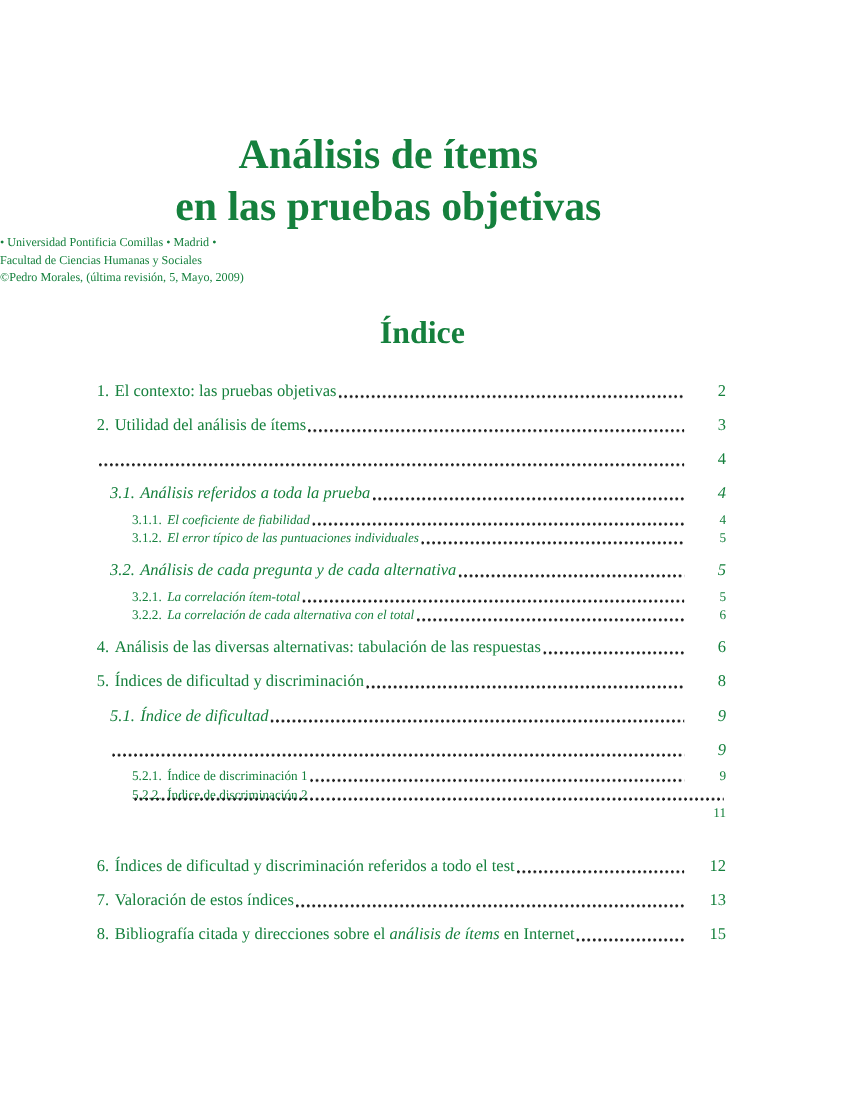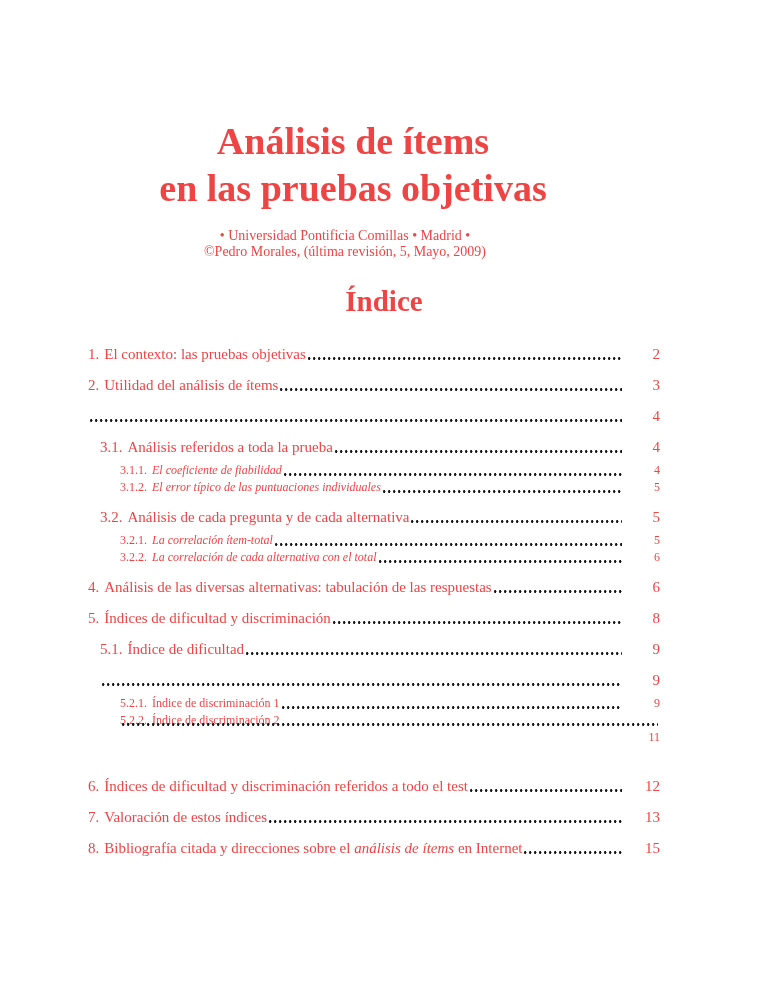--- a/index.html
+++ b/index.html
@@ -1,55 +1,55 @@
 <!DOCTYPE html>
 <html><head>
 <meta charset="utf-8">
 <style>
   html, body { margin: 0; padding: 0; background: #ffffff; }
   .page {
     width: 768px;
     height: 994px;
     background: #ffffff;
-    color: #ef4444;
+    color: #15803d;
     font-family: "Liberation Serif", "DejaVu Serif", serif;
     overflow: hidden;
     position: relative;
   }
   .title-wrap {
     padding-top: 118px;
     width: 706px;            
     text-align: center;
     font-weight: bold;
     font-size: 38px;
     line-height: 47px;
   }
   .credits {
     width: 690px;            
-    text-align: center;
-    font-size: 14px;
+    text-align: left;
+    font-size: 11px;
     line-height: 15.5px;
-    margin-top: 16px;
+    margin-top: 2px;
   }
   .index-heading {
     width: 768px;
     margin-top: 26px;
     font-size: 29px;
     font-weight: bold;
     text-align: center;
   }
   .toc {
     margin-left: 88px;
     width: 572px;
     margin-top: 28px;
     font-size: 15px;
     line-height: 17px;
   }
   .toc-row { display: flex; align-items: stretch; }
-  .toc-row.lvl2 { padding-left: 12px; }
+  .toc-row.lvl2 { padding-left: 12px; font-style: italic; }
   .toc-row.lvl3 { padding-left: 32px; font-size: 12px; }
   .toc-text { white-space: nowrap; flex: 0 1 auto; }
   .toc-num { padding-right: 5px; }
   .it { font-style: italic; }
   .toc-dots { flex: 1 1 auto; min-width: 8px; position: relative; margin: 0 2px; }
   .toc-dots::after {
     content: "";
     position: absolute;
     left: 0; right: 0; bottom: 3px; height: 3px;
     background-image: radial-gradient(circle at 1.2px 1.5px, #1a1a1a 1.1px, transparent 1.5px);
@@ -63,20 +63,21 @@
 
 <div class="page">
 
   <div class="title-wrap">
     <div>Análisis de ítems</div>
     <div>en las pruebas objetivas</div>
   </div>
 
   <div class="credits">
     <div>• Universidad Pontificia Comillas • Madrid •</div>
+    <div>Facultad de Ciencias Humanas y Sociales</div>
     <div>©Pedro Morales, (última revisión, 5, Mayo, 2009)</div>
   </div>
 
   <div class="index-heading">Índice</div>
 
   <div class="toc">
       <div class="toc-row lvl1" style="margin-top: 0px;">
         <span class="toc-text"><span class="toc-num">1.</span><span>El contexto: las pruebas objetivas</span></span>
         <span class="toc-dots"></span>
         <span class="toc-page">2</span>

